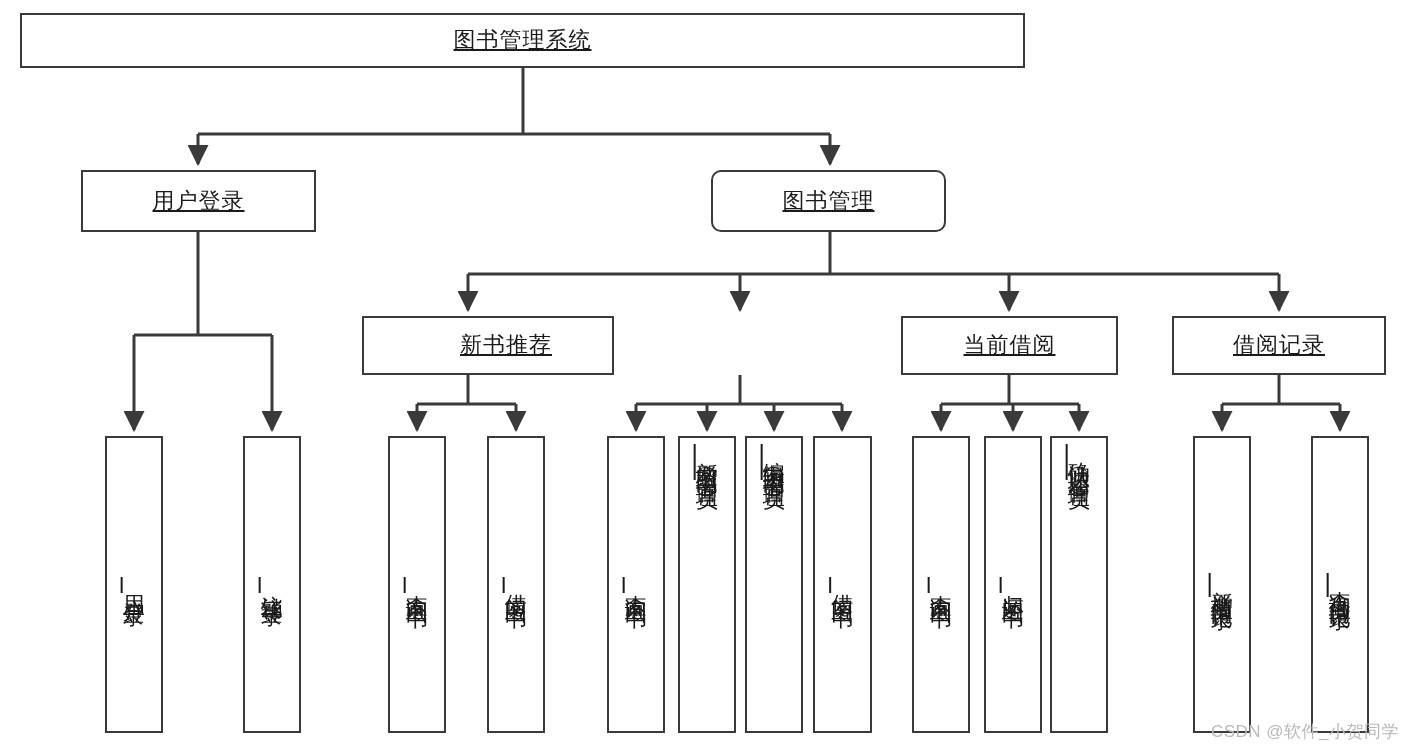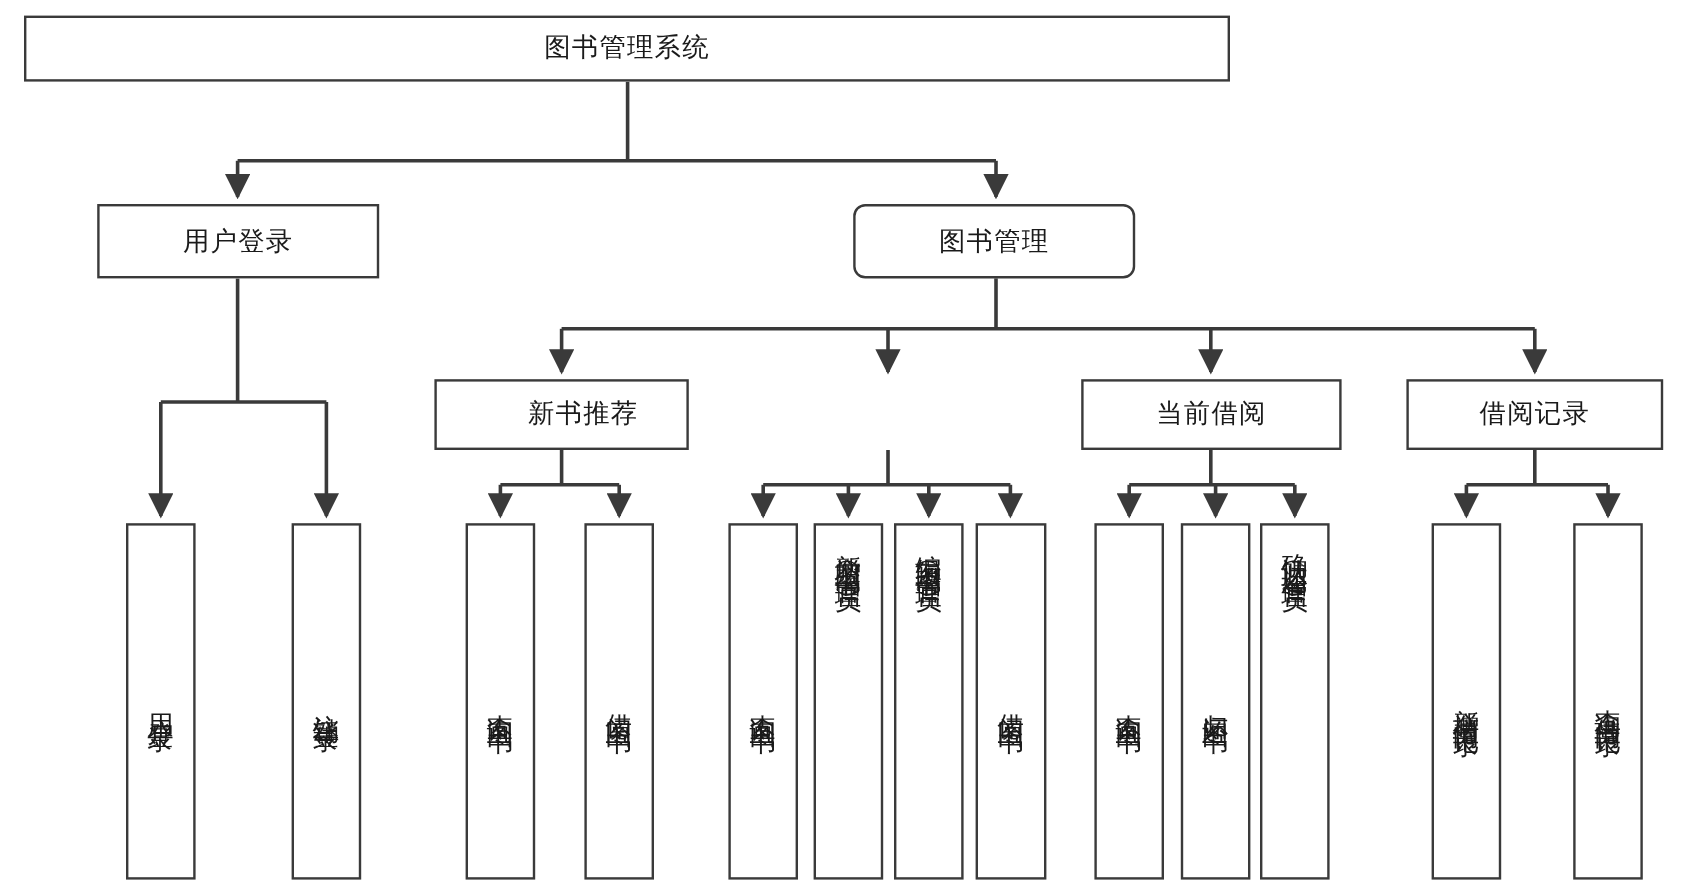--- a/index.html
+++ b/index.html
@@ -28,20 +28,21 @@
     position: absolute;
     box-sizing: border-box;
     border: 2px solid #3a3a3a;
     background: #ffffff;
     color: #1a1a1a;
     display: flex;
     align-items: center;
     justify-content: center;
     text-align: right;
     z-index: 2;
+    text-decoration: underline;
   }
   .node.horiz {
     font-size: 22px;
     letter-spacing: 1px;
     line-height: 1.1;
   }
   .node.vert {
     writing-mode: vertical-rl;
     text-orientation: upright;
     font-size: 22px;
@@ -127,21 +128,21 @@
     <span class="label">图书管理系统</span>
   </div>
 
   <div class="node horiz" style="left:81px; top:170px; width:235px; height:62px;">
     <span class="label">用户登录</span>
   </div>
   <div class="node horiz" style="left:711px; top:170px; width:235px; height:62px;border-radius:10px;">
     <span class="label">图书管理</span>
   </div>
 
-  <div class="node horiz" style="left:362px; top:316px; width:212px; height:59px;padding-left:36px;">
+  <div class="node horiz" style="left:362px; top:316px; width:252px; height:59px;padding-left:36px;">
     <span class="label">新书推荐</span>
   </div>
   <div class="node horiz" style="left:1172px; top:316px; width:214px; height:59px;">
     <span class="label">借阅记录</span>
   </div>
   <div class="node horiz" style="left:901px; top:316px; width:217px; height:59px;">
     <span class="label">当前借阅</span>
   </div>
 
   <div class="node vert" style="left:105px; top:436px; width:58px; height:297px;">
@@ -177,14 +178,15 @@
   <div class="node vert topalign" style="left:1050px; top:436px; width:58px; height:297px;">
     <span class="label">确认归还（管理员）</span>
   </div>
   <div class="node vert" style="left:1193px; top:436px; width:58px; height:297px;">
     <span class="label">新增借阅记录</span>
   </div>
   <div class="node vert" style="left:1311px; top:436px; width:58px; height:297px;">
     <span class="label">查询借阅记录</span>
   </div>
 
+  <div id="watermark">CSDN @软件_小贺同学</div>
 
 </div>
 
 </body></html>

